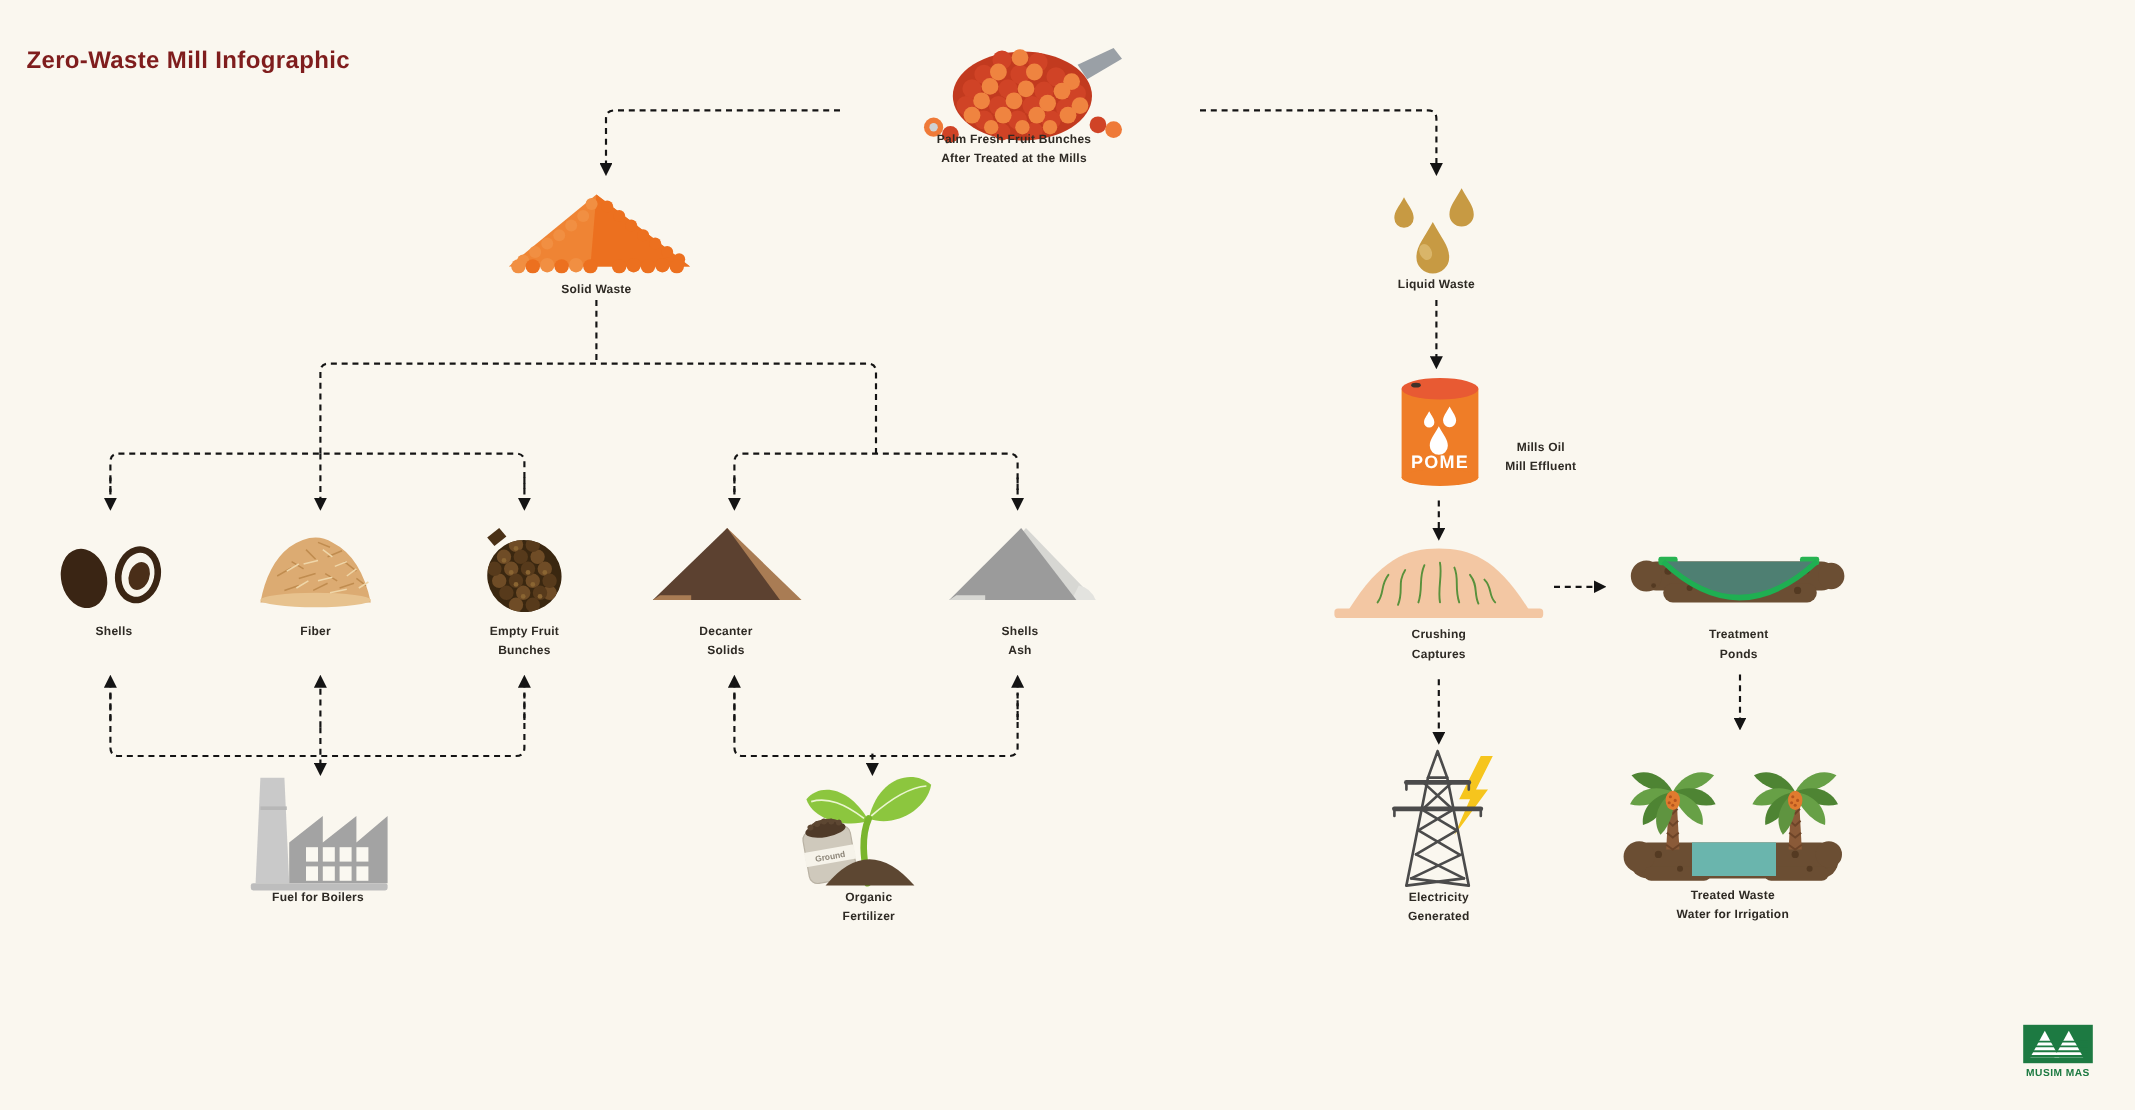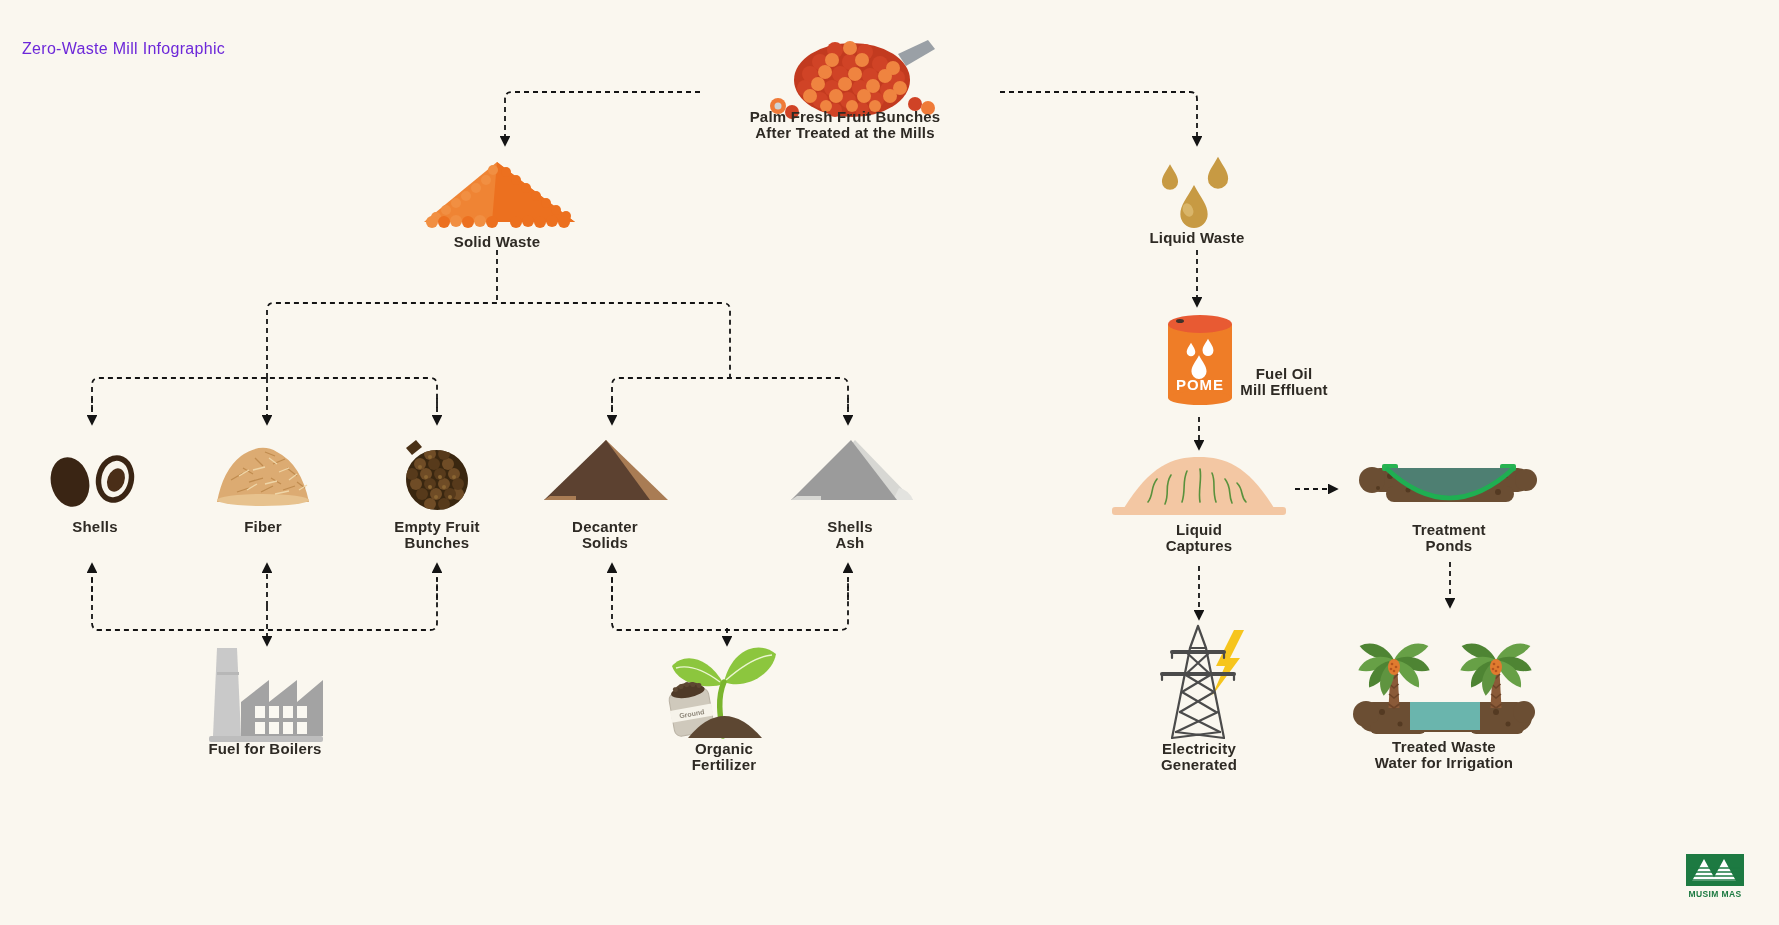--- a/index.html
+++ b/index.html
@@ -1,22 +1,22 @@
 <!DOCTYPE html>
 <html><head>
 <meta charset="utf-8">
 <style>
   html,body{margin:0;padding:0;background:#faf7ef;}
   .canvas{position:relative;width:1779px;height:925px;background:#faf7ef;overflow:hidden;
           font-family:"Liberation Sans",sans-serif;}
-  .title{position:absolute;left:22px;top:40px;font-weight:normal;font-size:16px;color:#6d28d9;letter-spacing:.3px;}
+  .title{position:absolute;left:22px;top:40px;font-weight:bold;font-size:20px;color:#7f1d1d;letter-spacing:.3px;}
   .icon{position:absolute;}
   .lines{position:absolute;left:0;top:0;pointer-events:none;}
   .lbl{position:absolute;transform:translateX(-50%);text-align:center;font-weight:bold;
-       font-size:15px;line-height:16px;color:#2e2a24;white-space:nowrap;letter-spacing:.2px;}
+       font-size:10px;line-height:16px;color:#2e2a24;white-space:nowrap;letter-spacing:.2px;}
 </style>
 </head>
 <body>
 
 <div class="canvas">
 
   <svg class="lines" width="1779" height="925" viewBox="0 0 1779 925">
     <defs>
       <marker id="arw" viewBox="0 0 10 10" refX="1" refY="5" markerWidth="6" markerHeight="6" orient="auto">
         <path d="M0,0 L10,5 L0,10 Z" fill="#141414"></path>
@@ -294,39 +294,39 @@
     <rect x="4" y="14" width="64" height="74" fill="#ef7d27"></rect>
     <ellipse cx="36" cy="88" rx="32" ry="7" fill="#ef7d27"></ellipse>
     <ellipse cx="36" cy="14" rx="32" ry="9" fill="#e85a33"></ellipse>
     <ellipse cx="16" cy="11" rx="4" ry="2" fill="#40322a"></ellipse>
     <use href="#drop" transform="translate(27,40) scale(0.33)" fill="#ffffff"></use>
     <use href="#drop" transform="translate(44,38) scale(0.42)" fill="#ffffff"></use>
     <use href="#drop" transform="translate(35,58) scale(0.58)" fill="#ffffff"></use>
     <text x="36" y="80" text-anchor="middle" font-size="15" font-weight="bold" fill="#ffffff" letter-spacing="1" font-family="Liberation Sans, sans-serif">POME</text>
   </svg>
   <div class="lbl" style="left:1284px;top:366px">
-    <div>Fuel Oil</div>
+    <div>Mills Oil</div>
     <div>Mill Effluent</div>
   </div>
 
   <svg class="icon" style="left:1110px;top:450px" width="178" height="66" viewBox="0 0 178 66">
     <rect x="2" y="57" width="174" height="8" rx="3" fill="#f3c7a3"></rect>
     <path d="M14,58 C40,16 62,7 89,7 C116,7 138,16 164,58 Z" fill="#f3c7a3"></path>
     <g stroke="#59913c" stroke-width="1.6" fill="none" stroke-linecap="round">
       <path d="M38,52 C44,44 40,38 47,29"></path>
       <path d="M55,54 C60,42 54,36 61,25"></path>
       <path d="M72,52 C76,40 72,32 77,21"></path>
       <path d="M90,52 C88,40 92,30 90,19"></path>
       <path d="M106,52 C102,40 106,32 102,23"></path>
       <path d="M122,53 C118,44 122,38 115,29"></path>
       <path d="M136,52 C130,46 134,40 127,33"></path>
     </g>
   </svg>
   <div class="lbl" style="left:1199px;top:522px">
-    <div>Liquid</div>
+    <div>Crushing</div>
     <div>Captures</div>
   </div>
 
   <svg class="icon" style="left:1356px;top:448px" width="186" height="68" viewBox="0 0 186 68">
     <rect x="12" y="20" width="162" height="24" rx="12" fill="#6b4e33"></rect>
     <circle cx="16" cy="32" r="13" fill="#6b4e33"></circle>
     <circle cx="170" cy="32" r="11" fill="#6b4e33"></circle>
     <rect x="30" y="38" width="128" height="16" rx="8" fill="#6b4e33"></rect>
     <g fill="#543a22">
       <circle cx="34" cy="28" r="3"></circle>

